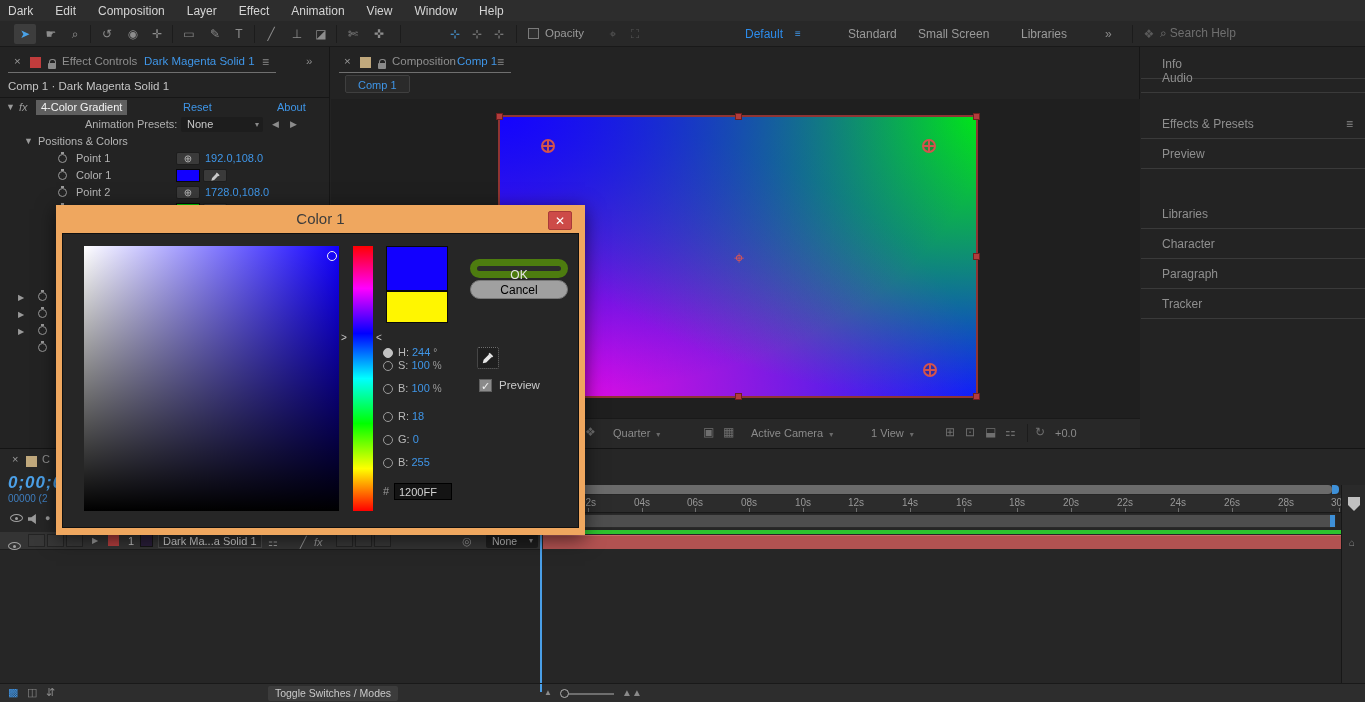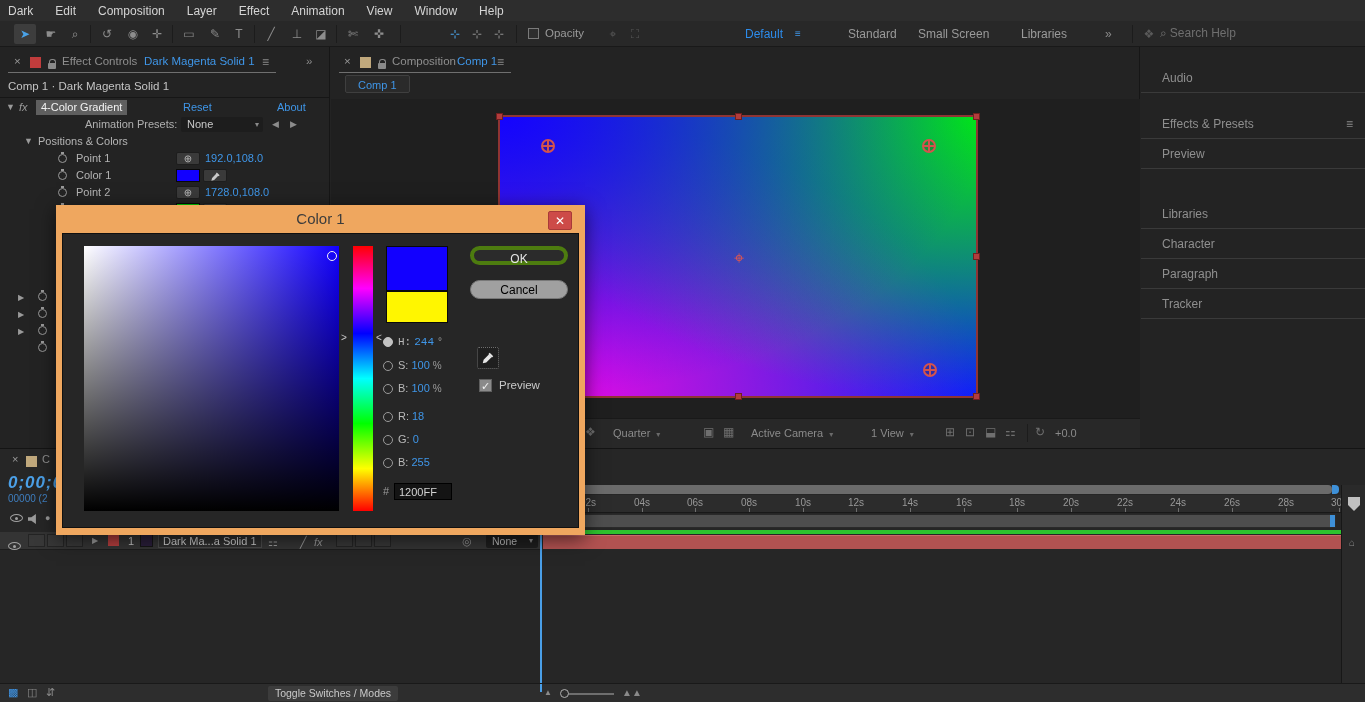--- a/index.html
+++ b/index.html
@@ -125,21 +125,21 @@
                border-radius:2px; color:#fff; text-align:center; line-height:18px; font-size:12px; }
   #dlg-body { position:absolute; left:6px; top:28px; width:517px; height:295px; background:#262626; border:1px solid #101010; }
   #sat-square { position:absolute; left:21px; top:12px; width:255px; height:265px;
     background:linear-gradient(to bottom, rgba(0,0,0,0), #000), linear-gradient(to right, #fff, #1200ff); }
   #sat-marker { position:absolute; left:243px; top:5px; width:10px; height:10px; border:1.5px solid #f2f2f2; border-radius:50%; }
   #hue-strip { position:absolute; left:290px; top:12px; width:20px; height:265px;
     background:linear-gradient(to bottom,#ff0000 0%,#ff00ff 16%,#0000ff 33%,#00ffff 50%,#00ff00 67%,#ffff00 84%,#ff0000 100%); }
   .hue-arrow { position:absolute; color:#c9c9c9; font-size:10px; line-height:10px; }
   .dlg-swatch { position:absolute; left:323px; width:62px; border:1px solid #0a0a0a; }
   .dlg-btn { position:absolute; left:407px; width:98px; height:19px; border-radius:10px; text-align:center; line-height:18px; font-size:12px; }
-  #btn-ok { top:12px; background:#2b2b2b; border:4px solid #4d7c0f; color:#e4e4e4; }
+  #btn-ok { top:25px; background:#2b2b2b; border:7px solid #4d7c0f; color:#e4e4e4; }
   #btn-cancel { top:46px; background:#a0a0a0; border:1px solid #787878; color:#000000; }
   .fld-row { position:absolute; left:320px; height:14px; line-height:14px; font-size:11px; }
   .radio { display:inline-block; width:10px; height:10px; border:1.5px solid #9a9a9a; border-radius:50%; background:#262626; vertical-align:-2px; margin-right:5px; }
   .radio.sel { background:#c2c2c2; border-color:#c2c2c2; }
   .fld-label { color:#b9b9b9; }
   .fld-value { color:#3f96e8; margin-left:3px; }
   .fld-unit { color:#9a9a9a; margin-left:3px; font-size:10px; }
   #dropper-btn { position:absolute; left:414px; top:113px; width:22px; height:22px; background:#1f1f1f; border:1px dotted #6f6f6f; border-radius:2px; text-align:center; }
   #preview-check { position:absolute; left:416px; top:145px; width:13px; height:13px; background:#8a8a8a; border:1px solid #5f5f5f;
                    color:#f2f2f2; font-size:11px; line-height:13px; text-align:center; }
@@ -351,20 +351,21 @@
       <span class="cbar-ic" style="left:634px;">⊡</span>
       <span class="cbar-ic" style="left:654px;">⬓</span>
       <span class="cbar-ic" style="left:674px;">⚏</span>
       <span class="tb-sep" style="left:696px;top:5px;height:18px;"></span>
       <span class="cbar-ic" style="left:704px;">↻</span>
       <span class="cbar-dd" style="left:724px;">+0.0</span>
     </div>
   </section>
 
   <aside id="sidebar">
+    <div class="side-row" style="top:2px;">Info</div>
     <div class="side-row" style="top:16px;">Audio</div>
     <div class="side-row" style="top:62px;">
       <span>Effects &amp; Presets</span>
       <span class="hamb abs" style="right:12px;top:0;">≡</span>
     </div>
     <div class="side-row" style="top:92px;">Preview</div>
     <div class="side-row" style="top:152px;">Libraries</div>
     <div class="side-row" style="top:182px;">Character</div>
     <div class="side-row" style="top:212px;">Paragraph</div>
     <div class="side-row" style="top:242px;">Tracker</div>
@@ -481,21 +482,21 @@
       <span class="hue-arrow" style="left:278px;top:99px;">&gt;</span>
       <div id="hue-strip"></div>
       <span class="hue-arrow" style="left:313px;top:99px;">&lt;</span>
 
       <span class="dlg-swatch" style="top: 12px; height: 45px; background: rgb(18, 0, 255);"></span>
       <span class="dlg-swatch" style="top: 57px; height: 32px; background: rgb(255, 246, 0);"></span>
 
       <div class="dlg-btn" id="btn-ok">OK</div>
       <div class="dlg-btn" id="btn-cancel">Cancel</div>
 
-      <div class="fld-row" style="top:101px;font-family:Liberation Mono, monospace;">
+      <div class="fld-row" style="top:111px;">
         <span class="radio sel"></span><span class="fld-label">H:</span><span class="fld-value">244</span><span class="fld-unit">°</span>
       </div>
       <div class="fld-row" style="top:124px;">
         <span class="radio"></span><span class="fld-label">S:</span><span class="fld-value">100</span><span class="fld-unit">%</span>
       </div>
       <div class="fld-row" style="top:147px;">
         <span class="radio"></span><span class="fld-label">B:</span><span class="fld-value">100</span><span class="fld-unit">%</span>
       </div>
       <div class="fld-row" style="top:175px;">
         <span class="radio"></span><span class="fld-label">R:</span><span class="fld-value">18</span>

